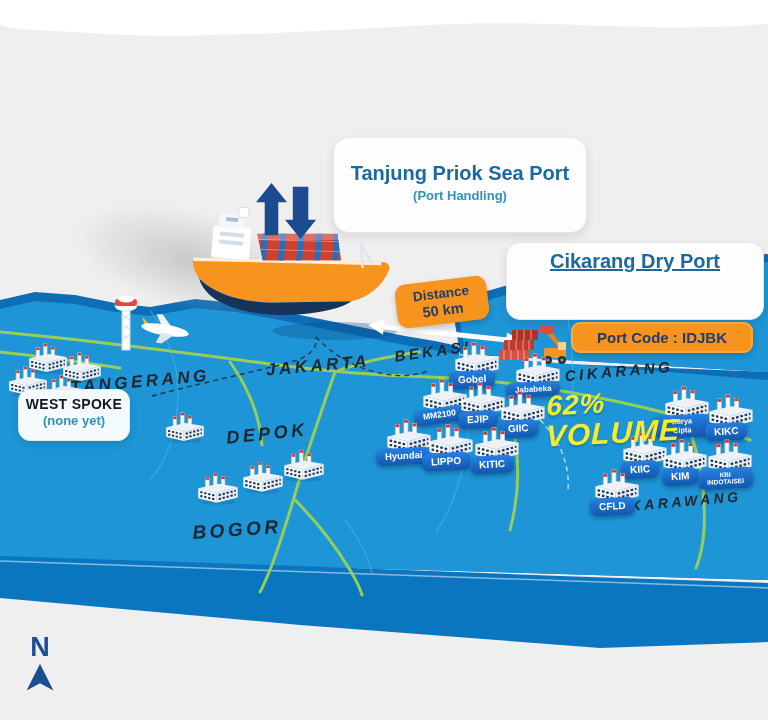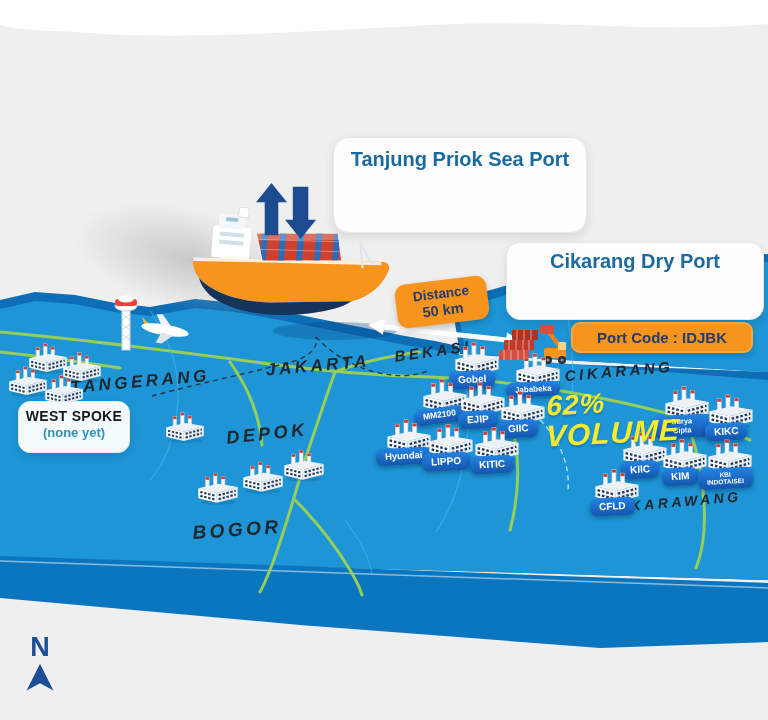--- a/index.html
+++ b/index.html
@@ -6,27 +6,27 @@
   body{width:768px;height:720px;overflow:hidden;background:#efeff0;font-family:"Liberation Sans",sans-serif;}
   .stage{position:relative;width:768px;height:720px;overflow:hidden;}
   .stage > svg, .stage > div{position:absolute;}
   .map-svg{left:0;top:0;}
 
   
   .card{position:absolute;background:#fdfdfd;border:1px solid #e7e7e7;border-radius:16px;
         box-shadow:0 4px 10px rgba(0,0,0,.10);text-align:center;}
   .hub-card{left:333px;top:137px;width:252px;height:86px;padding-top:8px;}
   .hub-title{font-size:23px;font-weight:800;color:#1d1d1f;letter-spacing:.5px;}
-  .hub-name{font-size:20px;font-weight:800;color:#1a6aa0;margin-top:2px;}
+  .hub-name{font-size:20px;font-weight:800;color:#1a6aa0;margin-top:16px;}
   .hub-sub{font-size:13px;font-weight:700;color:#2e93b5;margin-top:3px;}
   .east-card{left:506px;top:242px;width:256px;height:70px;padding-top:6px;border-radius:14px;}
   .east-title{font-size:19px;font-weight:800;color:#1d1d1f;letter-spacing:.5px;}
-  .east-name{font-size:20px;font-weight:800;color:#1a6aa0;margin-top:1px;}
+  .east-name{font-size:20px;font-weight:800;color:#1a6aa0;margin-top:1px;text-decoration:underline;}
   .east-sub{font-size:11px;font-weight:700;color:#2e93b5;margin-top:2px;}
-  .west-card{left:18px;top:401px;width:110px;height:44px;padding-top:6px;border-radius:12px;background:#f4fbfd;}
+  .west-card{left:18px;top:389px;width:110px;height:44px;padding-top:6px;border-radius:12px;background:#f4fbfd;}
   .west-title{font-size:14px;font-weight:800;color:#17181c;letter-spacing:.3px;}
   .west-sub{font-size:13px;font-weight:700;color:#2e93b5;margin-top:1px;}
 
   .portcode-badge{left:571px;top:322px;width:178px;height:27px;background:#f7941d;border:2px solid #f9a93c;
         border-radius:9px;display:flex;align-items:center;justify-content:center;
         font-size:15px;font-weight:800;color:#243b6b;box-shadow:0 3px 6px rgba(0,0,0,.18);}
   .distance-badge{left:396px;top:280px;width:92px;height:44px;background:#f7941d;border-radius:11px;
         transform:rotate(-7deg);display:flex;flex-direction:column;align-items:center;justify-content:center;
         color:#243b6b;font-weight:800;box-shadow:0 3px 6px rgba(0,0,0,.2);}
   .distance-badge .l1{font-size:13.5px;}
@@ -755,20 +755,21 @@
   </div>
     </div>
 
   <div class="volume">
     <span class="v1">62%</span>
     <span class="v2">VOLUME</span>
   </div>
 
   <div class="card hub-card">
     <div class="hub-name">Tanjung Priok Sea Port</div>
+    <div class="hub-sub">(Port Handling)</div>
   </div>
 
   <div class="card east-card">
     <div class="east-name">Cikarang Dry Port</div>
   </div>
 
   <div class="portcode-badge">Port Code : IDJBK</div>
 
   <div class="distance-badge">
     <span class="l1">Distance</span>

